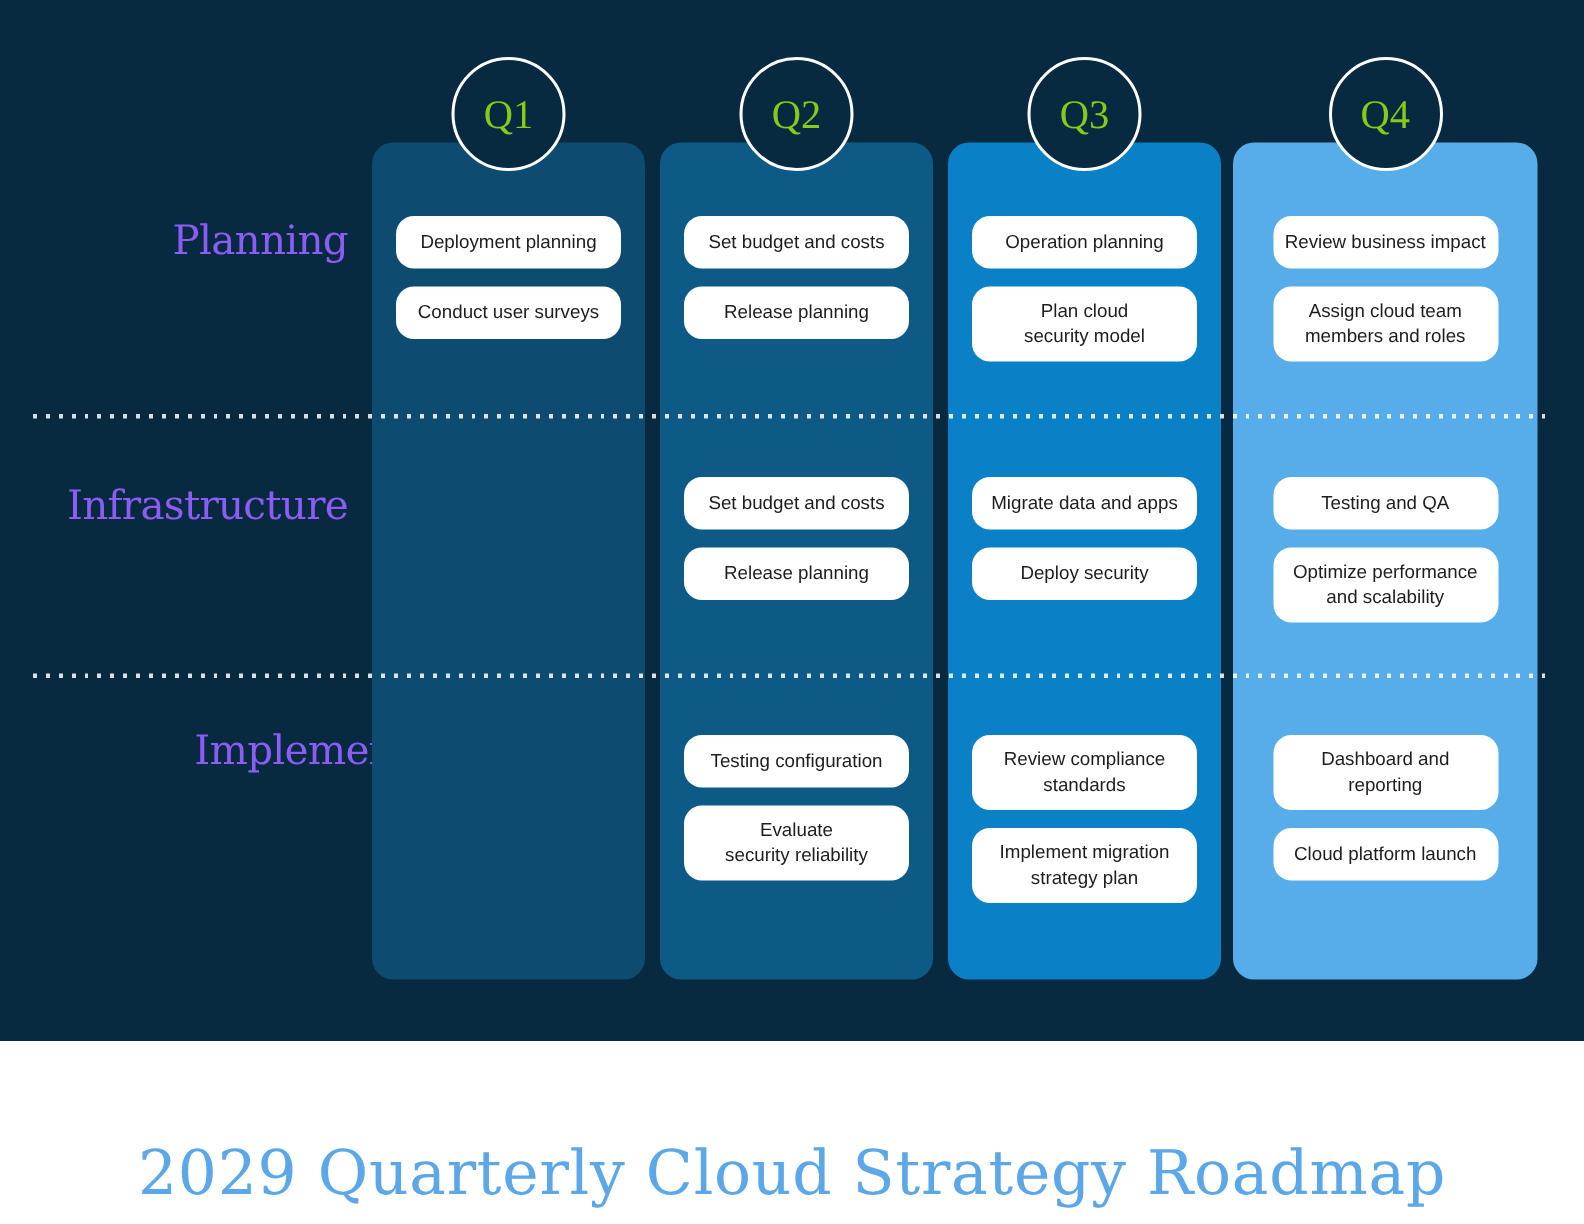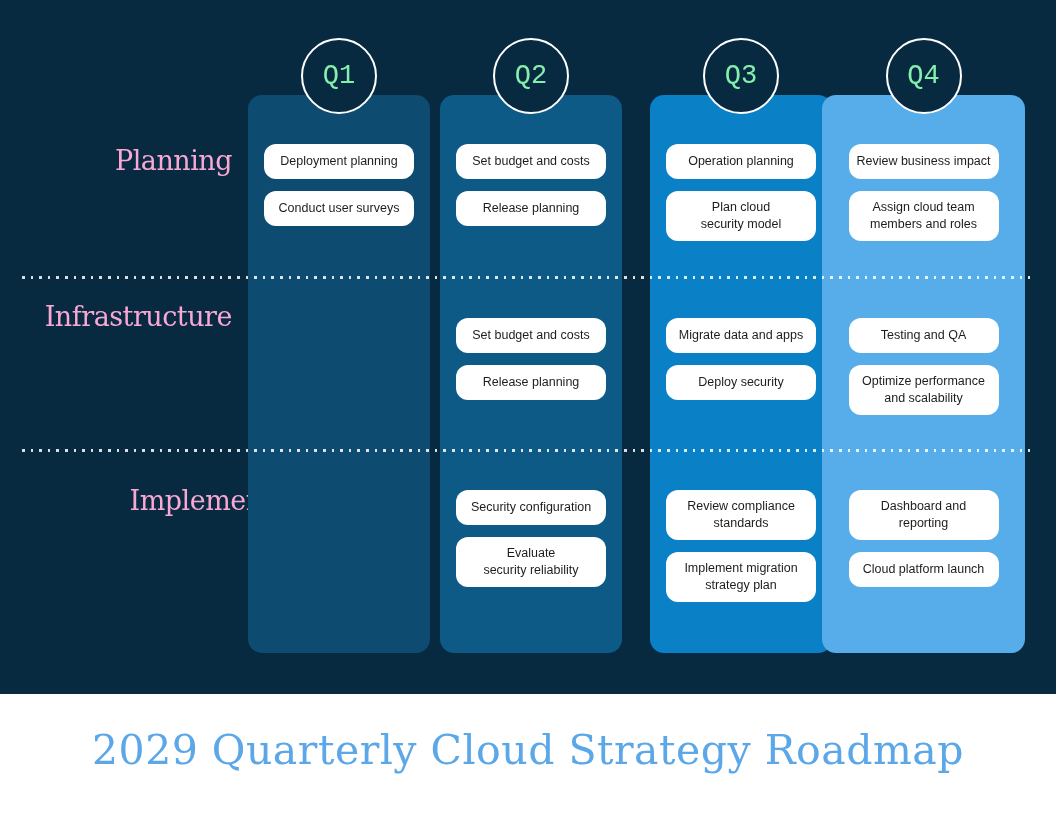--- a/index.html
+++ b/index.html
@@ -13,25 +13,25 @@
   .dark-area{
     position:absolute;left:0;top:0;width:1056px;height:694px;
     background:#072a41;
   }
   
   .row-label{
     position:absolute;left:0;width:232px;
     text-align:right;
     font-family:"DejaVu Serif", serif;
     font-size:27px;letter-spacing:-0.5px;
-    color:#f9a8d4;
+    color:#8b5cf6;
     line-height:1.1;
   }
   .row-label.rl-0{top:146px;}
-  .row-label.rl-1{top:302px;}
+  .row-label.rl-1{top:323px;}
   .row-label.rl-2{top:486px;padding-left:41px;}
   
   .column{
     position:absolute;top:95px;height:558px;width:182px;
     border-radius:14px;
     z-index:1;
   }
   .col-0{left:248px;}
   .col-1{left:440px;}
   .col-2{left:632px;}
@@ -41,22 +41,22 @@
     position:absolute;top:-57px;left:50%;
     transform:translateX(-50%);
     width:72px;height:72px;
     border:2.5px solid #ffffff;
     border-radius:50%;
     background:#072a41;
     display:flex;align-items:center;justify-content:center;
     z-index:3;
   }
   .q-label{
-    font-family:Liberation Mono, monospace;
-    font-size:27px;color:#86efac;
+    font-family:Liberation Serif, serif;
+    font-size:27px;color:#84cc16;
   }
   
   .task-group{
     position:absolute;left:0;right:0;
     display:flex;flex-direction:column;align-items:center;gap:12px;
   }
   .task-group.row-planning{top:49px;}
   .task-group.row-infrastructure{top:223px;}
   .task-group.row-implement{top:395px;}
   .pill{
@@ -76,21 +76,21 @@
       rgba(255,255,255,0.85) 0px, rgba(255,255,255,0.85) 2.6px,
       transparent 2.6px, transparent 8.6px);
     z-index:5;
   }
   .dotline.dl-0{top:276px;}
   .dotline.dl-1{top:449px;}
   
   .footer{
     position:absolute;left:0;top:694px;width:1056px;height:122px;
     background:#ffffff;
-    display:flex;align-items:center;justify-content:center;
+    display:flex;align-items:flex-end;justify-content:center;
   }
   .title{
     margin:0;
     font-family:"DejaVu Serif", serif;
     font-weight:normal;
     font-size:41px;letter-spacing:0.5px;
     color:#5ba7e8;
     padding-bottom:10px;
   }
 </style>
@@ -122,26 +122,26 @@
           </div>
           <div class="task-group row-planning">
             <div class="pill">Set budget and costs</div>
             <div class="pill">Release planning</div>
           </div>
           <div class="task-group row-infrastructure">
             <div class="pill">Set budget and costs</div>
             <div class="pill">Release planning</div>
           </div>
           <div class="task-group row-implement">
-            <div class="pill">Security configuration</div>
+            <div class="pill">Testing configuration</div>
             <div class="pill">Evaluate
 security reliability</div>
           </div>
         </div>
-        <div class="column col-2" style="background: rgb(10, 128, 198); margin-left: 18px;">
+        <div class="column col-2" style="background: rgb(10, 128, 198);">
           <div class="q-circle">
             <span class="q-label">Q3</span>
           </div>
           <div class="task-group row-planning">
             <div class="pill">Operation planning</div>
             <div class="pill">Plan cloud
 security model</div>
           </div>
           <div class="task-group row-infrastructure">
             <div class="pill">Migrate data and apps</div>

